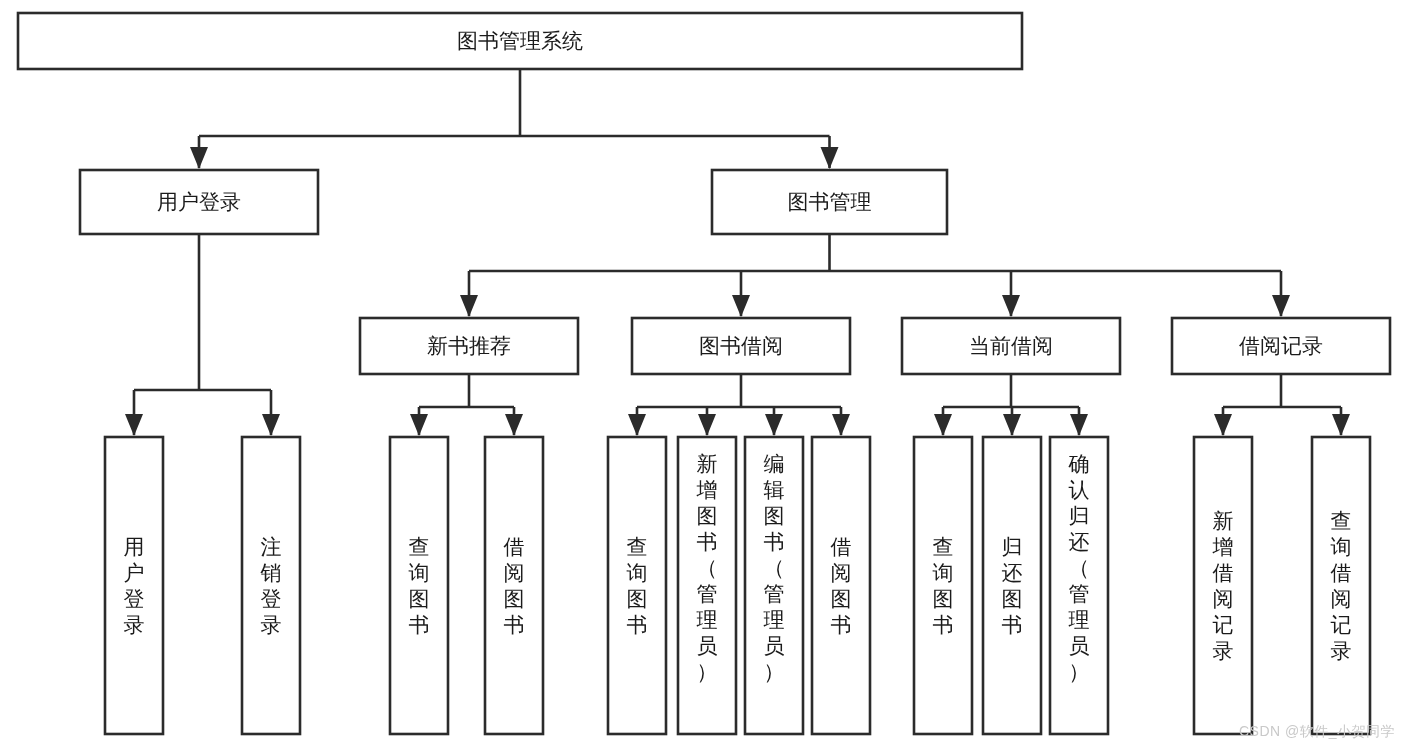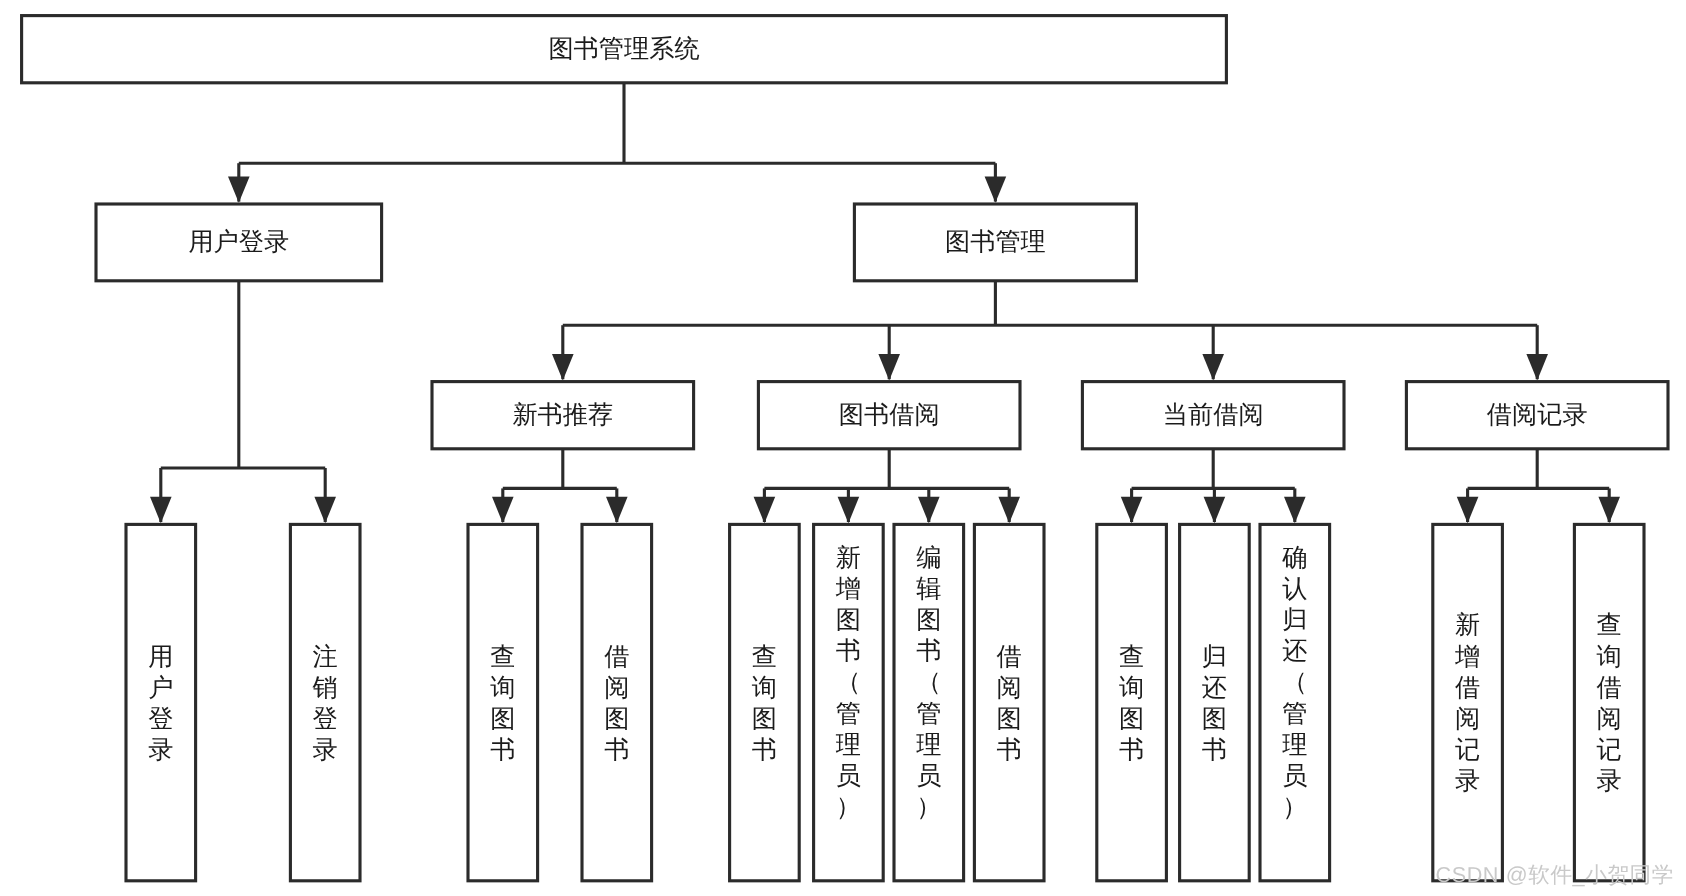--- a/index.html
+++ b/index.html
@@ -50,21 +50,21 @@
     font-family: "Liberation Sans", "DejaVu Sans", sans-serif;
     font-size: 21px;
     fill: #1b1b1b;
     text-anchor: middle;
   }
   .watermark {
     position: absolute;
     right: 10px;
     bottom: 6px;
     font-family: "Liberation Sans", "DejaVu Sans", sans-serif;
-    font-size: 18px;
+    font-size: 14px;
     color: #c9c9c9;
     letter-spacing: 0.5px;
     white-space: nowrap;
     pointer-events: none;
   }
 </style>
 </head>
 <body>
 
 <div id="stage">

